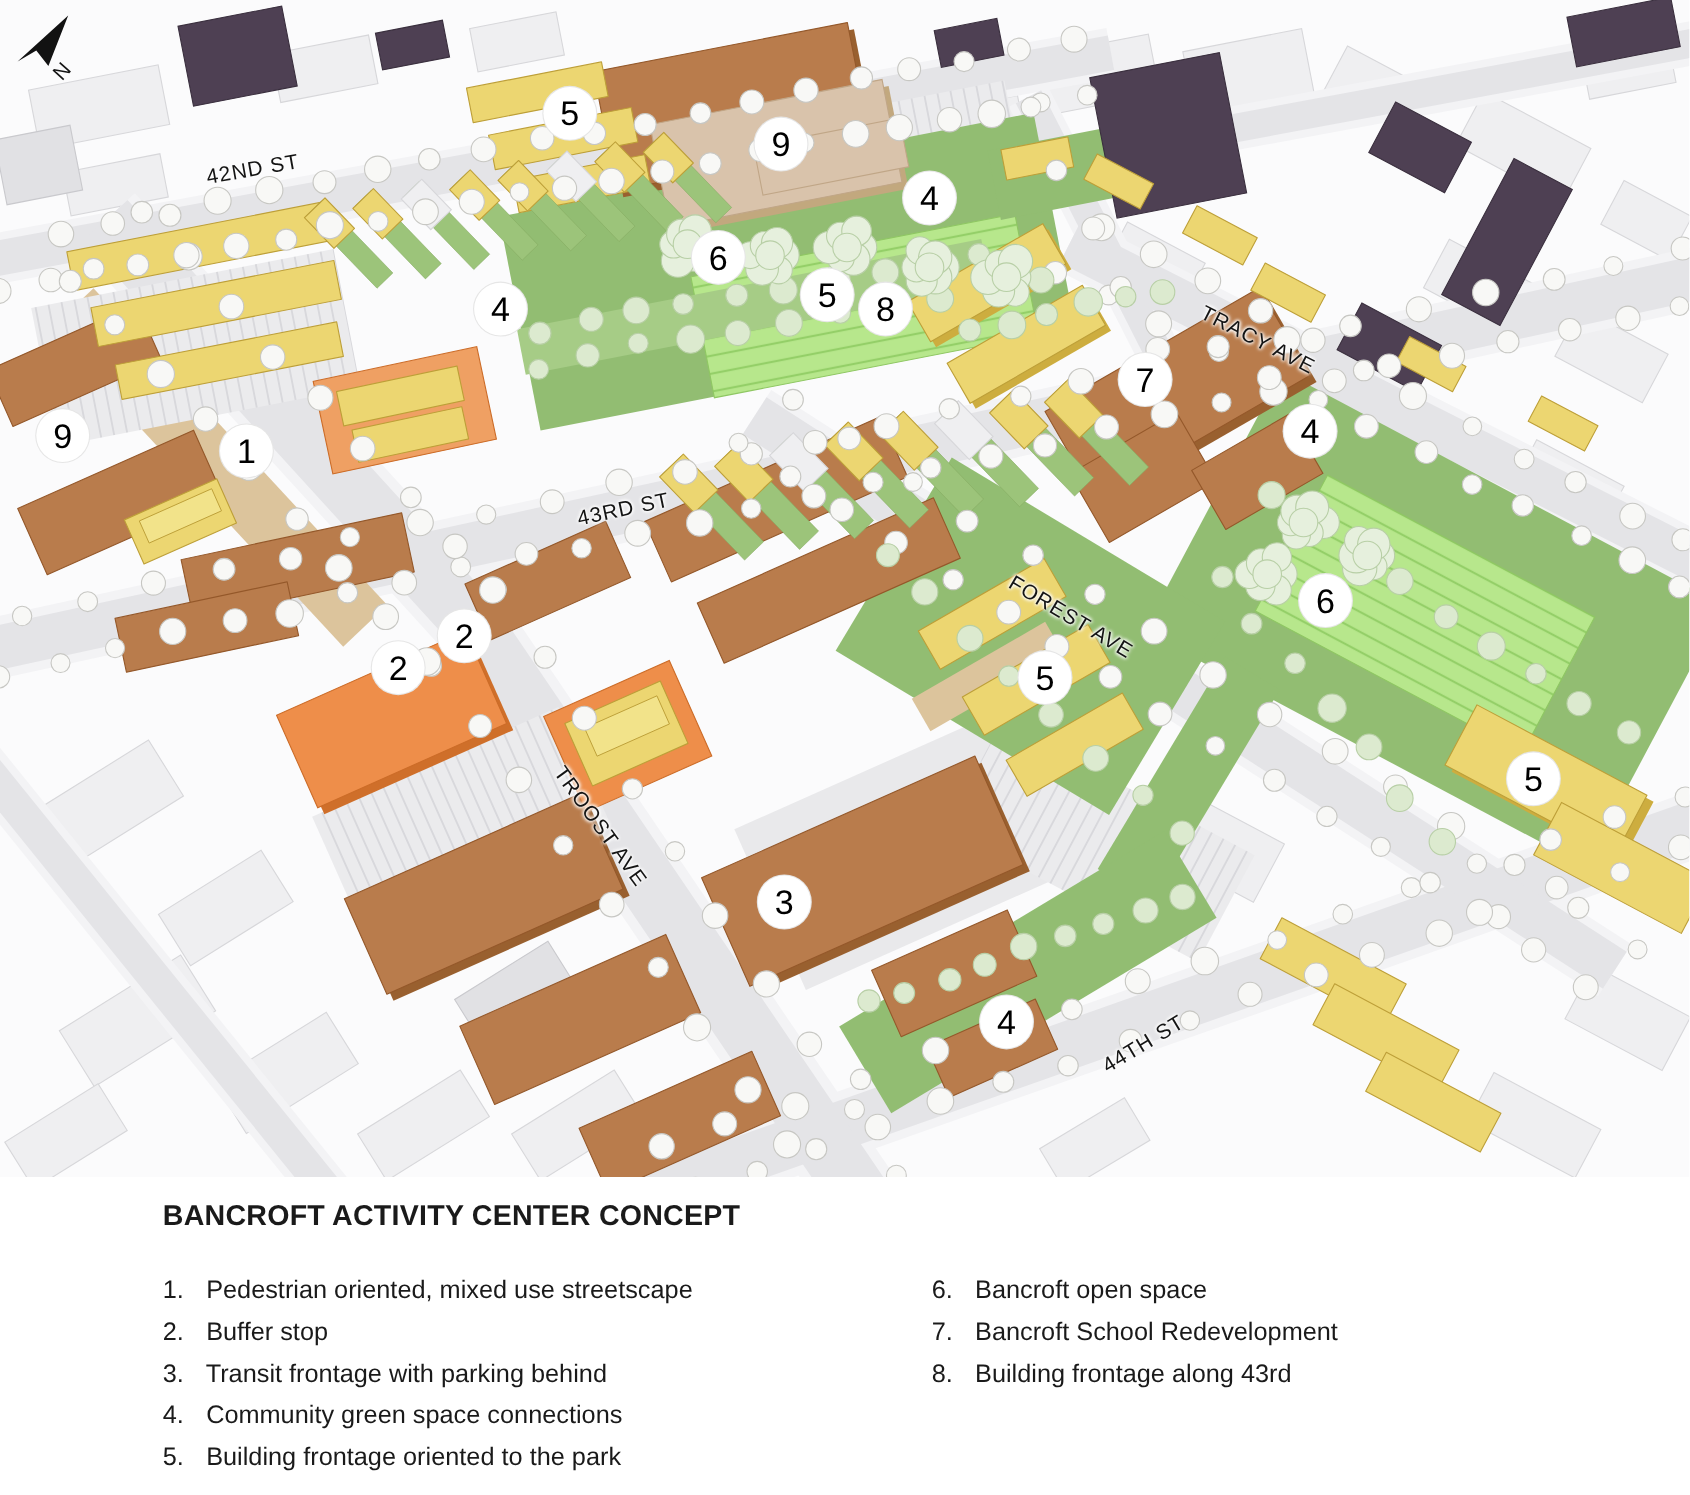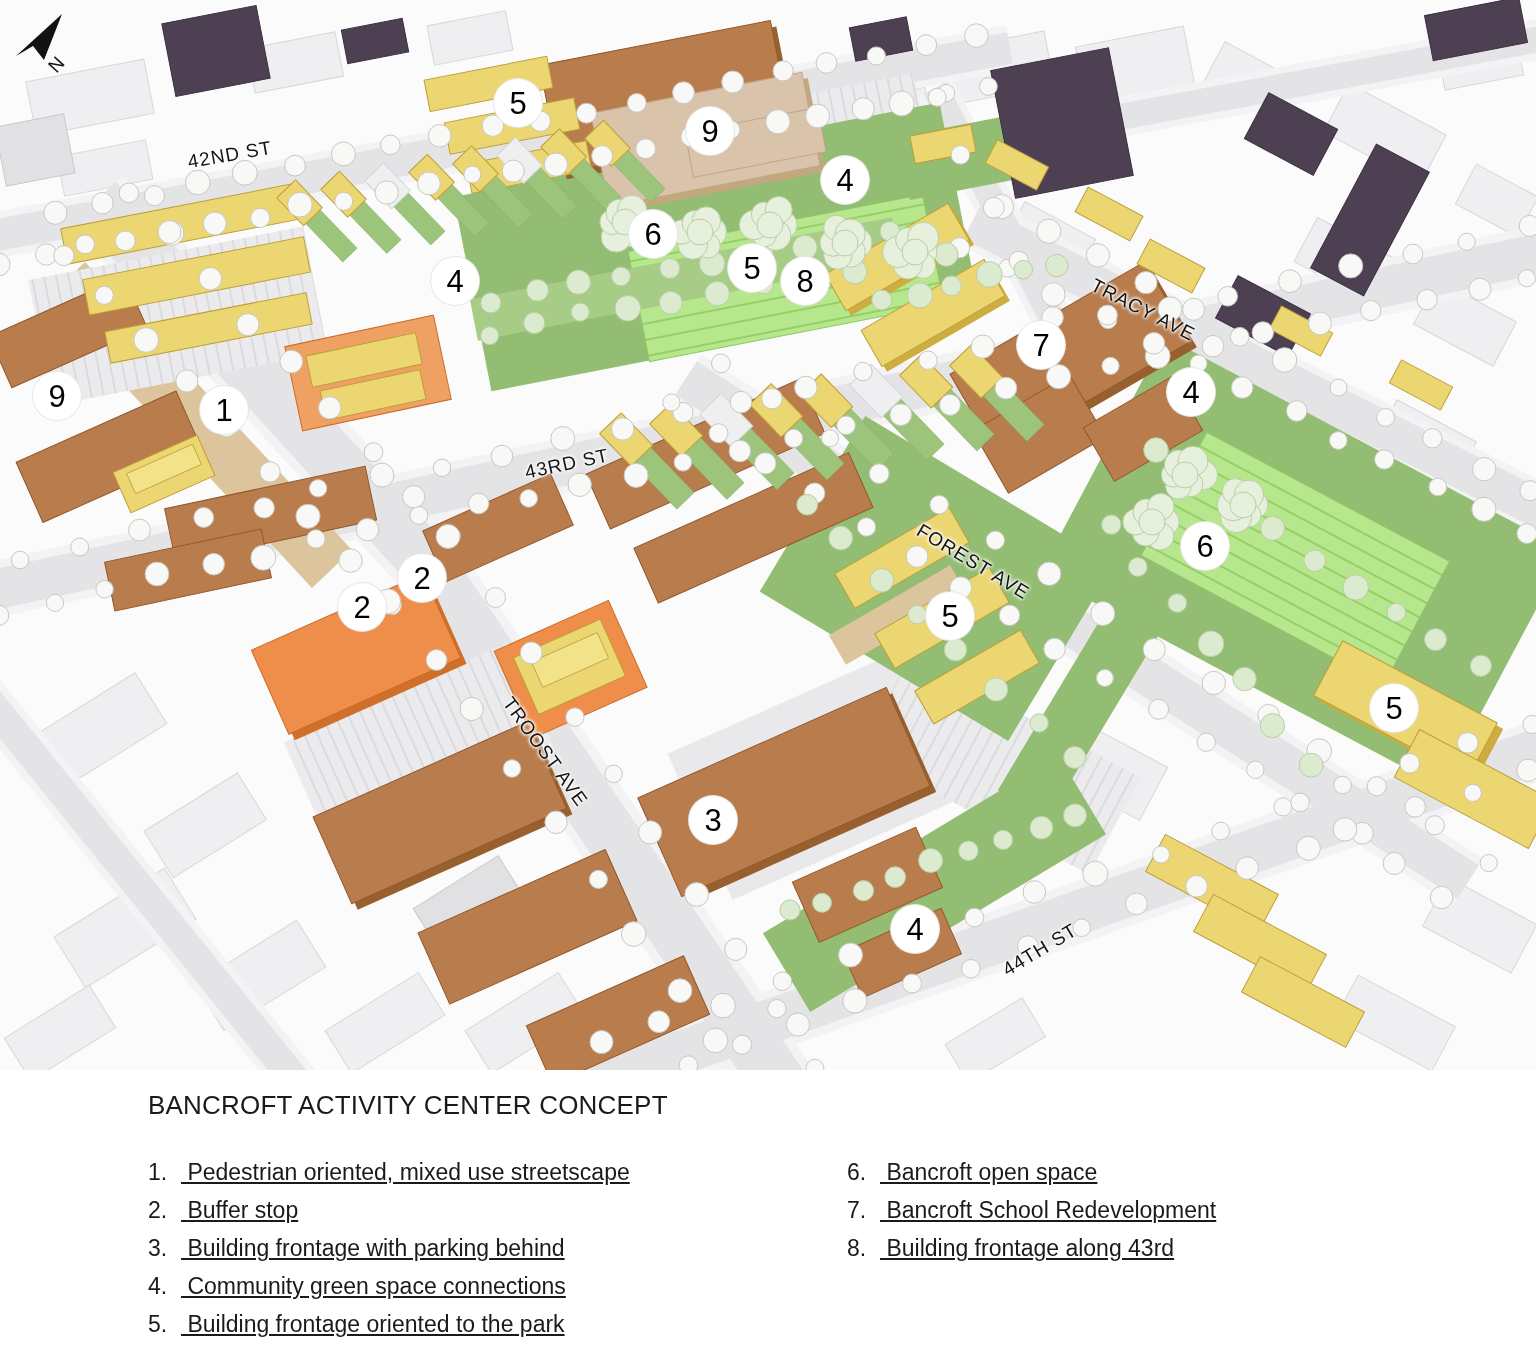--- a/index.html
+++ b/index.html
@@ -39,23 +39,23 @@
 
   .street-label{position:absolute;color:#141414;font-size:19px;letter-spacing:1px;white-space:nowrap;
       transform-origin:center center;
       text-shadow:0 0 3px #fff,0 0 3px #fff,0 0 4px #fff,0 0 5px #fff;}
   .marker{position:absolute;width:48px;height:48px;border-radius:50%;background:#ffffff;
       box-shadow:0 0 0 1px #e6e6e6;display:flex;align-items:center;justify-content:center;
       color:#000;font-size:31px;line-height:1;}
   .north{position:absolute;left:76px;top:956px;width:90px;height:90px;}
 
   .legend{position:absolute;left:148px;top:1090px;width:1340px;color:#1a1a1a;}
-  .legend-title{font-size:26px;font-weight:normal;letter-spacing:.2px;margin:0 0 32px 0;}
+  .legend-title{font-size:26px;font-weight:bold;letter-spacing:.2px;margin:0 0 32px 0;}
   .legend-cols{position:relative;}
-  .legend ul{list-style:none;margin:0;padding:0;position:absolute;top:0;text-decoration:underline;}
+  .legend ul{list-style:none;margin:0;padding:0;position:absolute;top:0;}
   .legend ul.col-0{left:0;}
   .legend ul.col-1{left:699px;}
   .legend li{font-size:23px;line-height:38px;white-space:nowrap;}
   .legend li .num{display:inline-block;min-width:33px;}
 </style>
 </head>
 <body>
 
 <div class="page">
   <div class="map">
@@ -647,21 +647,21 @@
       <text x="52" y="76" font-size="19" font-family="Liberation Sans, sans-serif" fill="#121212" transform="rotate(-48 52 70)">N</text>
     </svg>
   </div>
 
   <div class="legend">
     <h1 class="legend-title">BANCROFT ACTIVITY CENTER CONCEPT</h1>
     <div class="legend-cols" id="legend-cols">
         <ul class="col-0">
           <li><span class="num">1.</span><span> Pedestrian oriented, mixed use streetscape</span></li>
           <li><span class="num">2.</span><span> Buffer stop</span></li>
-          <li><span class="num">3.</span><span> Building frontage with parking behind</span></li>
+          <li><span class="num">3.</span><span> Transit frontage with parking behind</span></li>
           <li><span class="num">4.</span><span> Community green space connections</span></li>
           <li><span class="num">5.</span><span> Building frontage oriented to the park</span></li>
         </ul>
         <ul class="col-1">
           <li><span class="num">6.</span><span> Bancroft open space</span></li>
           <li><span class="num">7.</span><span> Bancroft School Redevelopment</span></li>
           <li><span class="num">8.</span><span> Building frontage along 43rd</span></li>
         </ul>
       </div>
   </div>

